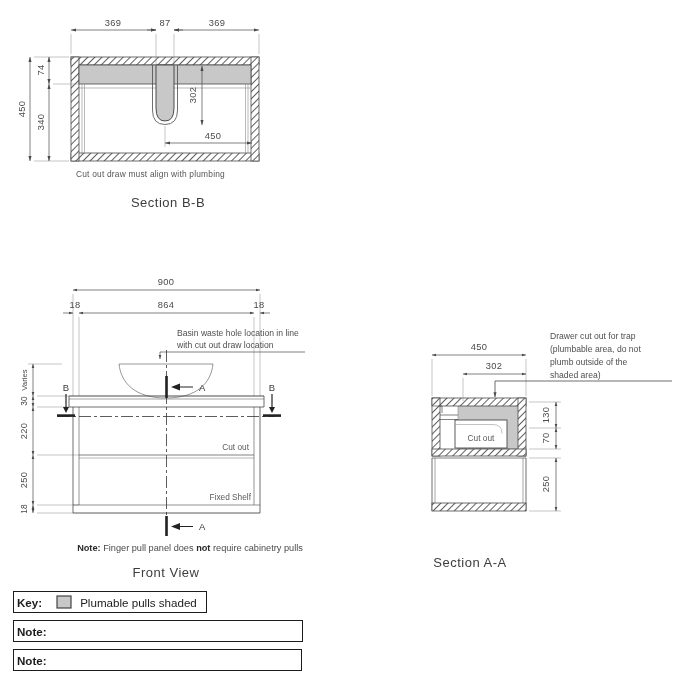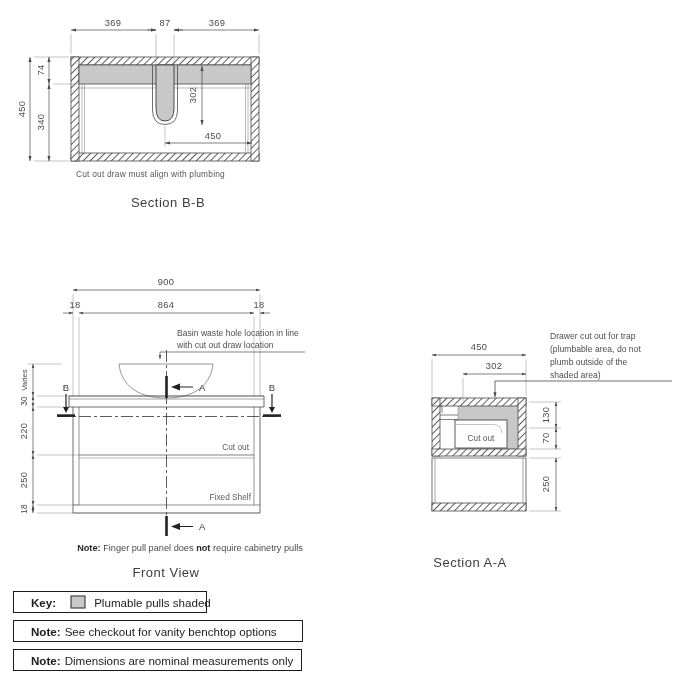--- a/index.html
+++ b/index.html
@@ -8,21 +8,21 @@
   svg{position:absolute;overflow:visible;}
   svg text{font-family:"Liberation Sans",sans-serif;fill:#4a4a4a;}
   .dim{font-size:9.3px;letter-spacing:.3px;}
   .small-lab{font-size:8.3px;fill:#5a5a5a;}
   .ann{font-size:8.6px;fill:#4f4f4f;}
   .marker-lab{font-size:9.5px;fill:#3a3a3a;}
   .view-title{font-size:13px;fill:#3d3d3d;letter-spacing:.5px;}
   .caption{font-size:8.4px;fill:#565656;letter-spacing:.2px;}
   .note-line{font-size:9.2px;fill:#4a4a4a;}
   .lbox{position:absolute;border:1.5px solid #1c1c1c;background:#fff;display:flex;
-        align-items:center;padding:0 17px;box-sizing:border-box;font-size:11.6px;color:#1c1c1c;
+        align-items:center;padding:0 3px;box-sizing:border-box;font-size:11.6px;color:#1c1c1c;
         white-space:nowrap;}
   .lbox b{font-weight:bold;margin-right:4px;}
   .swatch-svg{position:static;width:16px;height:14px;margin:0 8px 0 10px;flex:0 0 auto;}
 </style>
 </head>
 <body>
 
 <div id="canvas">
 
   <svg style="left:0;top:0" width="340" height="240" viewBox="0 0 340 240">
@@ -277,21 +277,19 @@
   <div class="lbox" style="left:13px;top:591px;width:194px;height:22px;">
     <b>Key:</b>
     <svg class="swatch-svg" viewBox="0 0 16 14">
       <rect x="1" y="1" width="14" height="12" stroke="#444" stroke-width="1.2" fill="#c8c8c8"></rect>
     </svg>
     <span>Plumable pulls shaded</span>
   </div>
 
   <div class="lbox" style="left:13px;top:620px;width:290px;height:22px;">
     <b>Note:</b>
-    <span> See checkout for vanity benchtop options</span>
   </div>
 
   <div class="lbox" style="left:13px;top:649px;width:289px;height:22px;">
     <b>Note:</b>
-    <span> Dimensions are nominal measurements only</span>
   </div>
 
 </div>
 
 </body></html>

